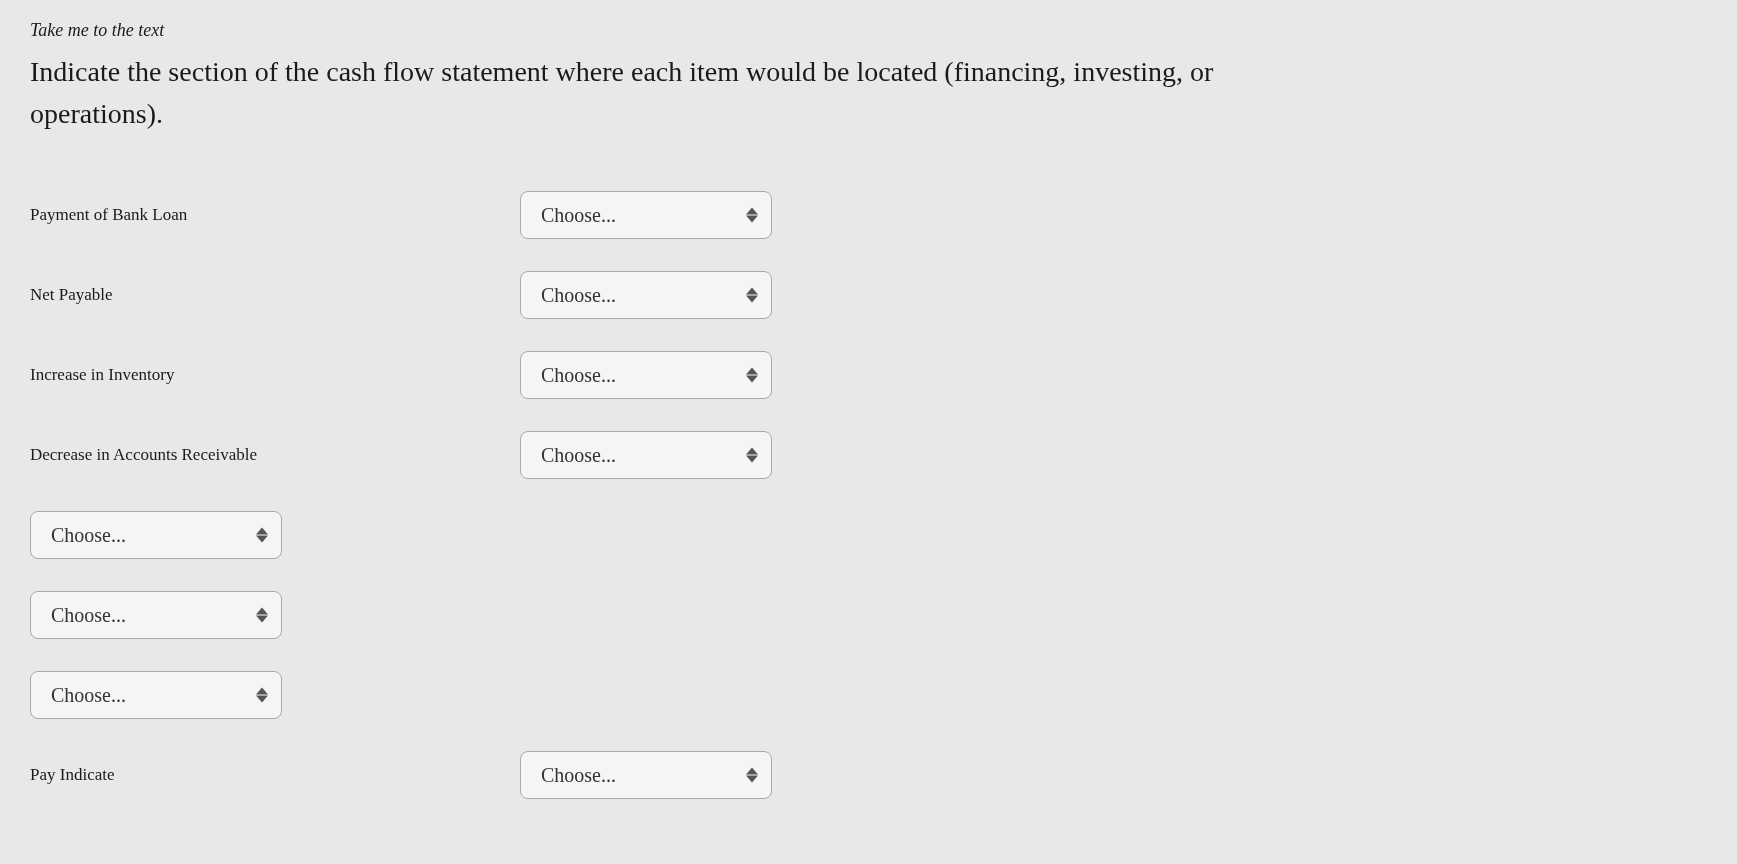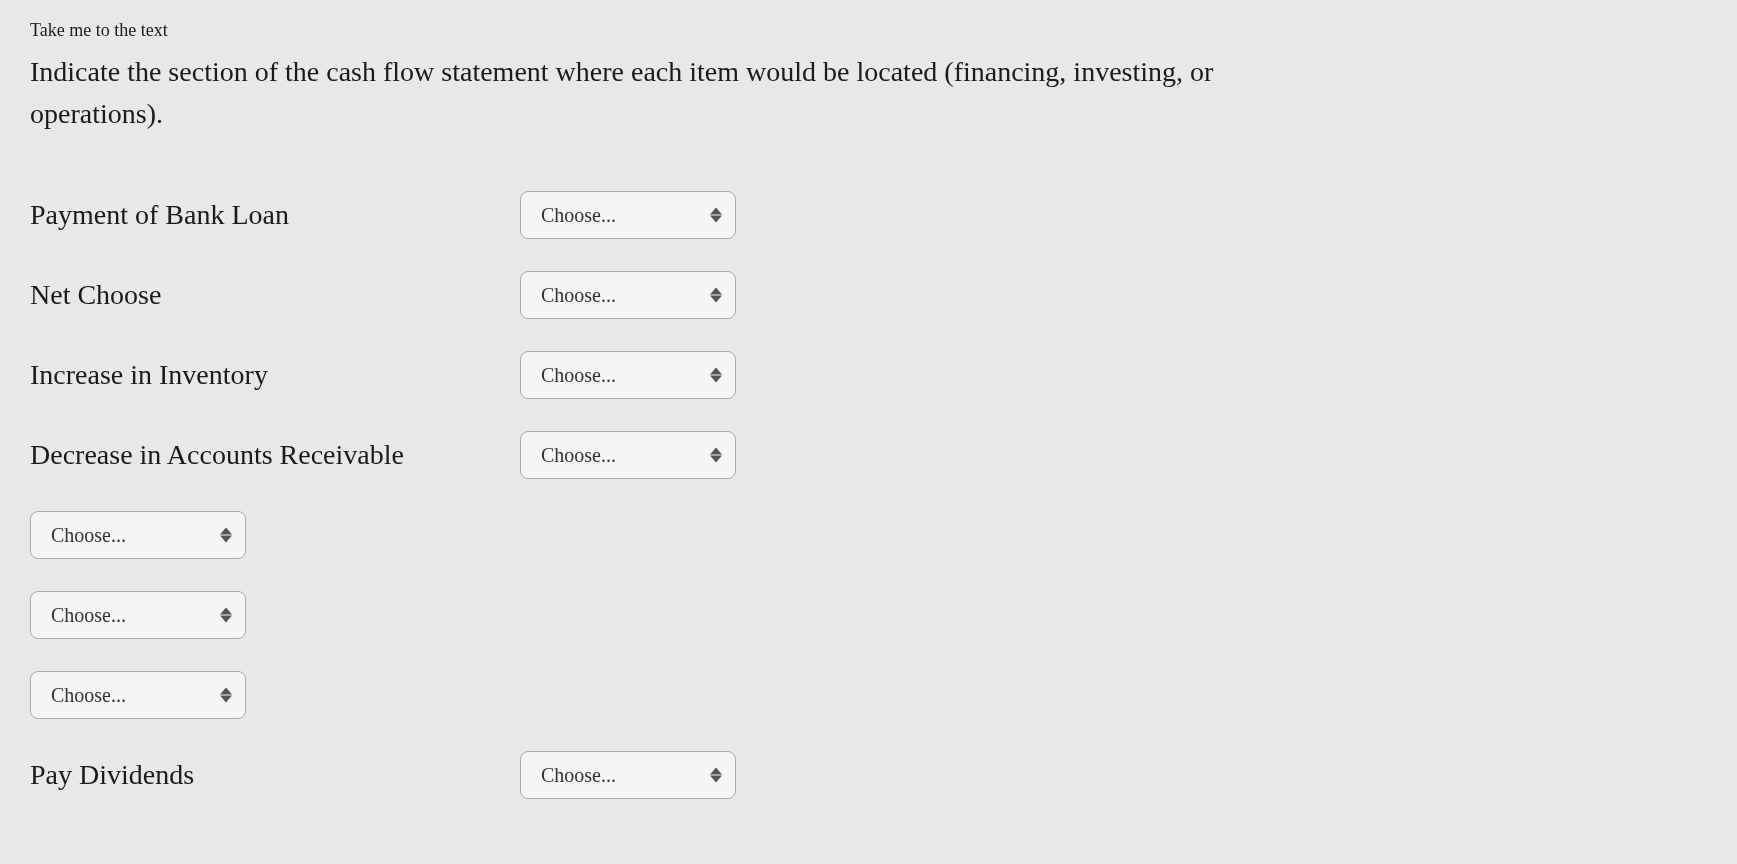--- a/index.html
+++ b/index.html
@@ -15,20 +15,21 @@
       color: #1a1a1a;
       padding: 20px 30px;
     }
 
     .top-link {
       font-size: 18px;
       color: #1a1a1a;
       text-decoration: none;
       display: block;
       margin-bottom: 10px;
+      font-style: italic;
     }
 
     .instructions {
       font-size: 28px;
       line-height: 1.5;
       margin-bottom: 40px;
       max-width: 1200px;
     }
 
     .question-list {
@@ -38,39 +39,39 @@
     }
 
     .question-row {
       display: flex;
       align-items: center;
       padding: 10px 0;
       min-height: 80px;
     }
 
     .question-label {
-      font-size: 28px;
+      font-size: 17px;
       width: 490px;
       min-width: 490px;
       padding-right: 20px;
       line-height: 1.3;
     }
 
     .question-select {
       appearance: none;
       -webkit-appearance: none;
       background-color: #f5f5f5;
       border: 1.5px solid #aaa;
       border-radius: 8px;
       padding: 12px 50px 12px 20px;
       font-size: 20px;
       font-family: Georgia, 'Times New Roman', serif;
       color: #333;
       cursor: pointer;
-      width: 216px;
+      width: 252px;
       position: relative;
     }
 
     .select-wrapper {
       position: relative;
       display: inline-block;
     }
 
     .select-wrapper::after {
       content: '⬡';
@@ -118,21 +119,21 @@
 
 <div class="question-list" id="question-list">
 <div class="question-row">
       <div class="question-label">Payment of Bank Loan</div>
       <div class="select-wrapper"><select class="question-select"><option value="">Choose...</option><option value="financing">Financing</option><option value="investing">Investing</option><option value="operations">Operations</option></select><div class="select-arrows">
           <div class="arrow-up"></div>
           <div class="arrow-down"></div>
         </div></div>
     </div>
     <div class="question-row">
-      <div class="question-label">Net Choose</div>
+      <div class="question-label">Net Payable</div>
       <div class="select-wrapper"><select class="question-select"><option value="">Choose...</option><option value="financing">Financing</option><option value="investing">Investing</option><option value="operations">Operations</option></select><div class="select-arrows">
           <div class="arrow-up"></div>
           <div class="arrow-down"></div>
         </div></div>
     </div>
     <div class="question-row">
       <div class="question-label">Increase in Inventory</div>
       <div class="select-wrapper"><select class="question-select"><option value="">Choose...</option><option value="financing">Financing</option><option value="investing">Investing</option><option value="operations">Operations</option></select><div class="select-arrows">
           <div class="arrow-up"></div>
           <div class="arrow-down"></div>
@@ -157,19 +158,19 @@
           <div class="arrow-down"></div>
         </div></div>
     </div>
     <div class="question-row">
       <div class="select-wrapper"><select class="question-select"><option value="">Choose...</option><option value="financing">Financing</option><option value="investing">Investing</option><option value="operations">Operations</option></select><div class="select-arrows">
           <div class="arrow-up"></div>
           <div class="arrow-down"></div>
         </div></div>
     </div>
     <div class="question-row">
-      <div class="question-label">Pay Dividends</div>
+      <div class="question-label">Pay Indicate</div>
       <div class="select-wrapper"><select class="question-select"><option value="">Choose...</option><option value="financing">Financing</option><option value="investing">Investing</option><option value="operations">Operations</option></select><div class="select-arrows">
           <div class="arrow-up"></div>
           <div class="arrow-down"></div>
         </div></div>
     </div>
   </div>
 
 </body></html>

